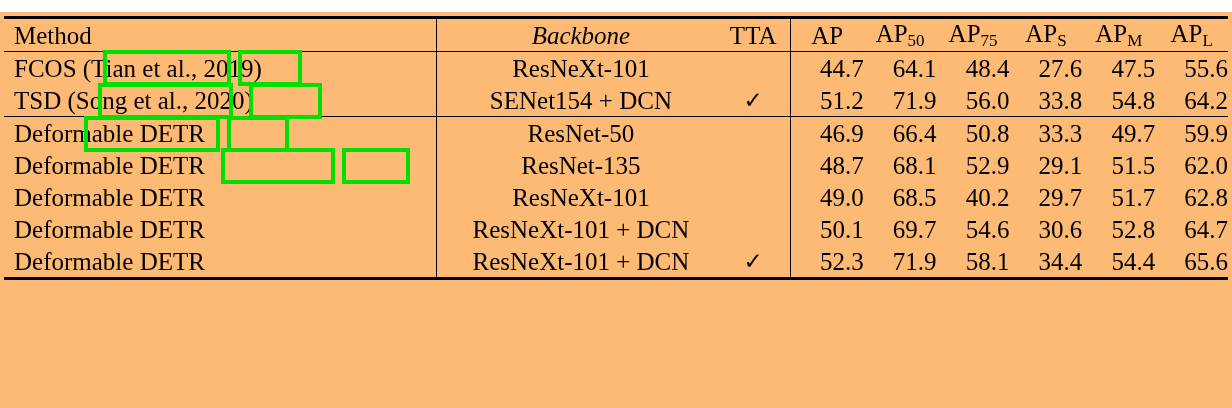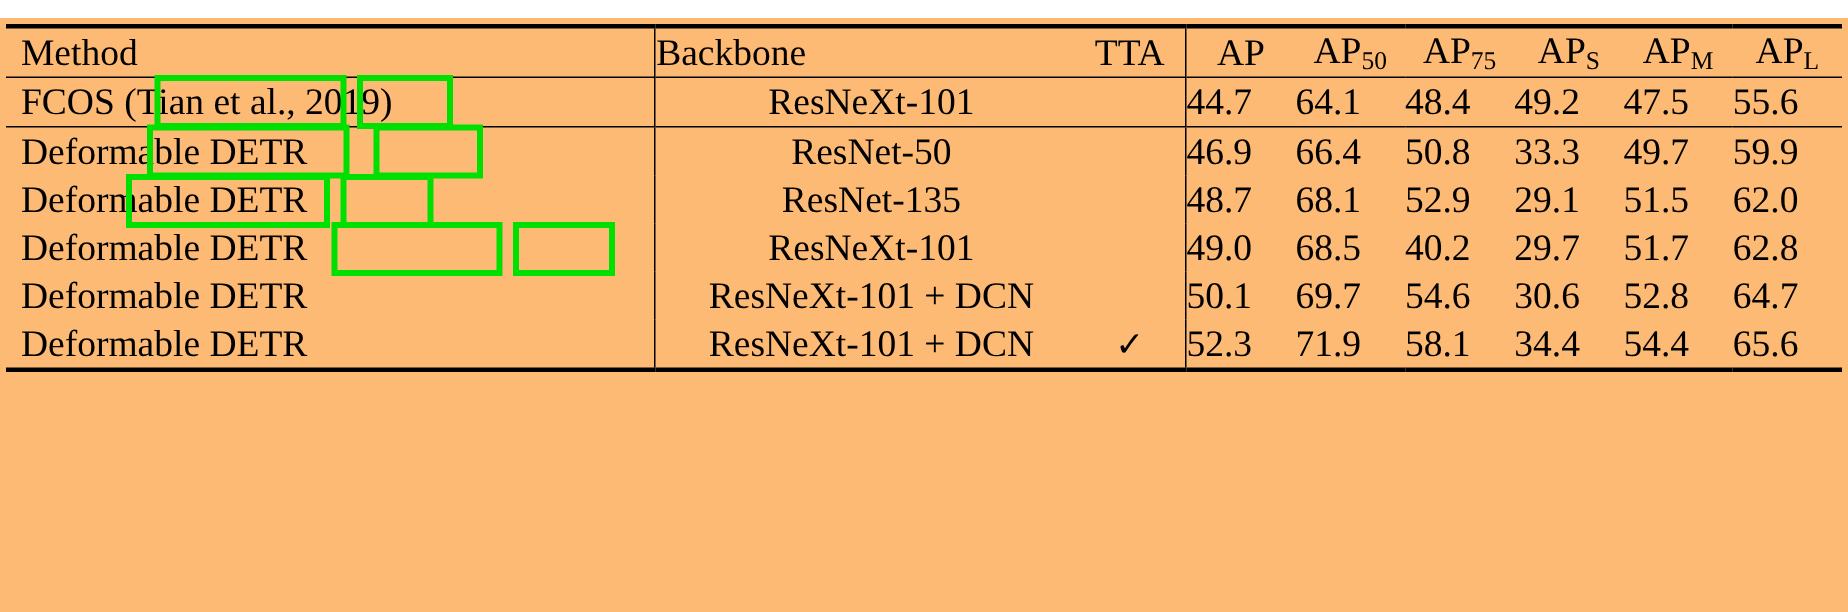--- a/index.html
+++ b/index.html
@@ -45,24 +45,24 @@
   tr.sectionrule > * { border-top: 1.6px solid #000; }
   tr.bottomrule > * { border-bottom: 3px solid #000; }
 
   
   .vsep-left  { border-left: 1.5px solid #000; }
 
   
   .col-method   { text-align: left;   padding-left: 10px !important; width: 430px; }
   .col-backbone { text-align: center; width: 290px; }
   .col-tta      { text-align: center; width: 58px; padding-right: 8px !important; }
-  .col-ap       { text-align: left; width: 74px; }
+  .col-ap       { text-align: right; width: 74px; }
 
   .hdr-method   { text-align: left; padding-left: 10px !important; }
-  .hdr-backbone { text-align: left; }
+  .hdr-backbone { text-align: center; font-style: italic; }
   .hdr-tta      { text-align: center; padding-right: 8px !important; }
   .hdr-ap       { text-align: center; }
 
   sub {
     font-size: 0.68em;
     vertical-align: -0.22em;
     letter-spacing: 0;
   }
   .check { font-size: 23px; }
 
@@ -102,23 +102,34 @@
       </tr>
     </thead>
     <tbody id="table-body">
         <tr class="midrule">
           <td class="col-method">FCOS (Tian et al., 2019)</td>
           <td class="col-backbone vsep-left">ResNeXt-101</td>
           <td class="col-tta"></td>
           <td class="col-ap vsep-left">44.7</td>
           <td class="col-ap">64.1</td>
           <td class="col-ap">48.4</td>
-          <td class="col-ap">49.2</td>
+          <td class="col-ap">27.6</td>
           <td class="col-ap">47.5</td>
           <td class="col-ap">55.6</td>
+        </tr>
+        <tr>
+          <td class="col-method">TSD (Song et al., 2020)</td>
+          <td class="col-backbone vsep-left">SENet154 + DCN</td>
+          <td class="col-tta check">✓</td>
+          <td class="col-ap vsep-left">51.2</td>
+          <td class="col-ap">71.9</td>
+          <td class="col-ap">56.0</td>
+          <td class="col-ap">33.8</td>
+          <td class="col-ap">54.8</td>
+          <td class="col-ap">64.2</td>
         </tr>
         <tr class="sectionrule">
           <td class="col-method">Deformable DETR</td>
           <td class="col-backbone vsep-left">ResNet-50</td>
           <td class="col-tta"></td>
           <td class="col-ap vsep-left">46.9</td>
           <td class="col-ap">66.4</td>
           <td class="col-ap">50.8</td>
           <td class="col-ap">33.3</td>
           <td class="col-ap">49.7</td>

